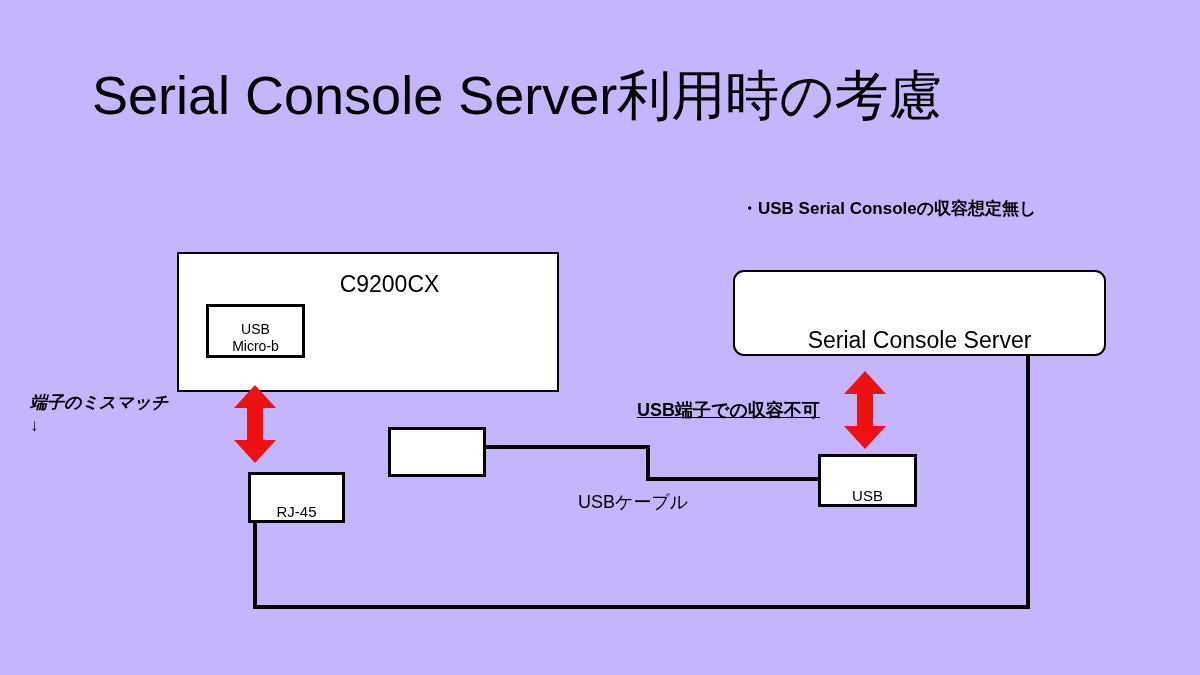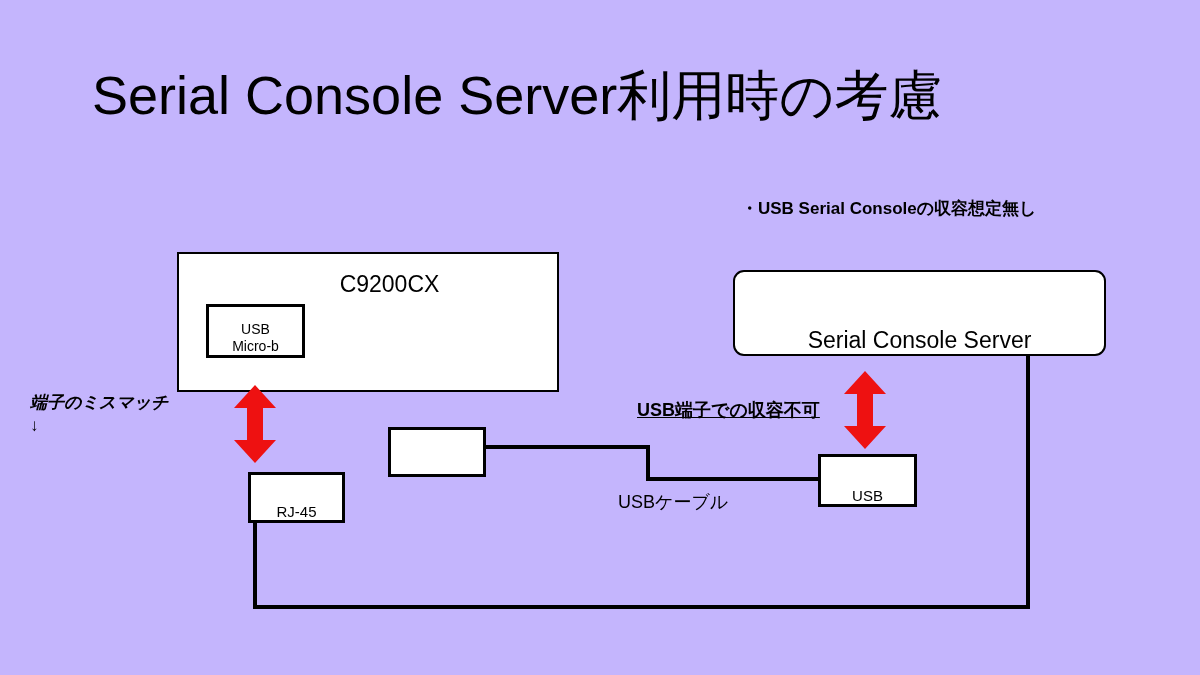--- a/index.html
+++ b/index.html
@@ -36,21 +36,21 @@
   .bottom-h { left:253px; top:605px; width:777px; height:4px; }
   .server-v { left:1026px; top:356px; width:4px; height:253px; }
   .arrow { position:absolute; z-index:3; }
   .arrow-left  { left:234px; top:385px; }
   .arrow-right { left:844px; top:371px; }
   .mismatch-note {
     position:absolute; left:30px; top:391px; width:190px; text-align:left;
     font-size:17px; font-weight:bold; line-height:23px;font-style:italic;
   }
   .usb-note { position:absolute; left:637px; top:398px; font-size:18px; font-weight:bold; white-space:nowrap;text-decoration:underline; }
-  .cable-label { position:absolute; left:618px; top:490px; font-size:18px; white-space:nowrap; }
+  .cable-label { position:absolute; left:578px; top:490px; font-size:18px; white-space:nowrap; }
 </style>
 </head>
 <body>
 
 <div class="slide">
 
   <h1 class="title">Serial Console Server利用時の考慮</h1>
 
   <div class="notes">
     <div>・USB Serial Consoleの収容想定無し</div>

